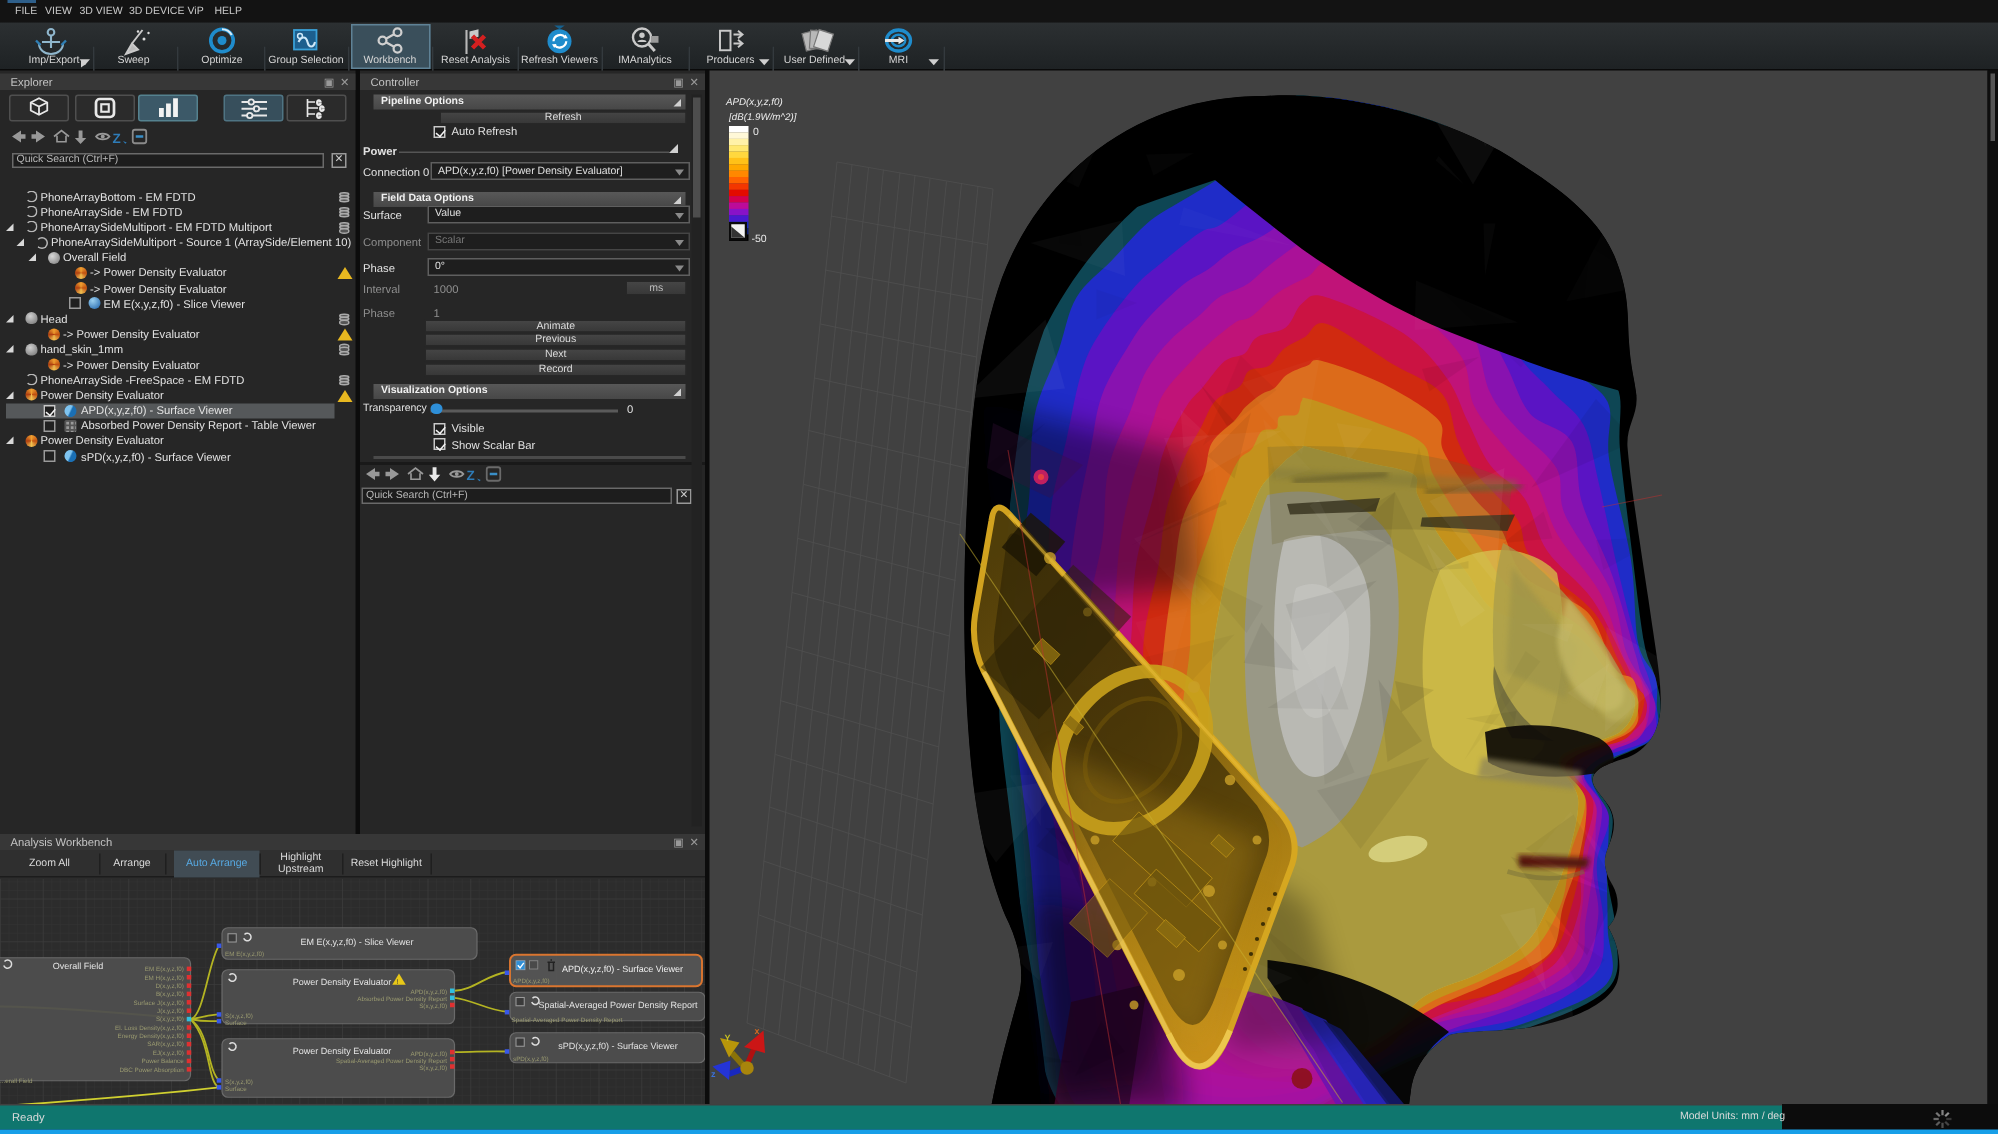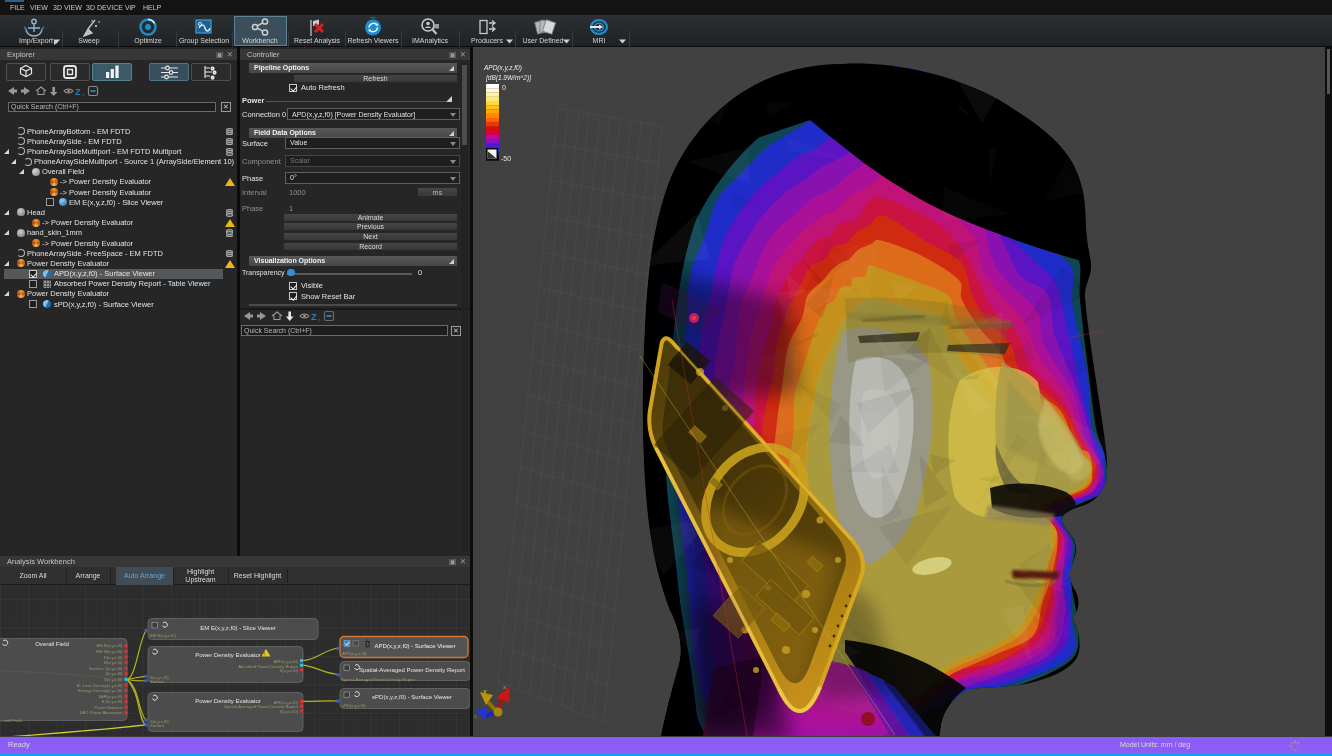--- a/index.html
+++ b/index.html
@@ -345,21 +345,21 @@
   <div class="btn" style="left:43px;top:185.1px;width:175px;height:9px;line-height:8px">Next</div>
   <div class="btn" style="left:43px;top:194.9px;width:175px;height:9px;line-height:8px">Record</div>
   <div class="hdr" style="top:209px">Visualization Options</div>
   <span class="tx" style="left:2px;top:220.5px;font-size:7px">Transparency</span>
   <div class="a" style="left:47px;top:225.5px;width:125px;height:2.5px;background:#5a5a5a"></div>
   <div class="a" style="left:47px;top:221.5px;width:7.5px;height:7.5px;border-radius:50%;background:#2e8fd8"></div>
   <span class="tx" style="left:178px;top:220.5px">0</span>
   <i class="cb" style="left:49px;top:234.5px"></i>
     <span class="tx" style="left:61px;top:234px">Visible</span>
   <i class="cb" style="left:49px;top:245px"></i>
-    <span class="tx" style="left:61px;top:244.5px">Show Reset Bar</span>
+    <span class="tx" style="left:61px;top:244.5px">Show Scalar Bar</span>
   <div class="a" style="left:9px;top:256.5px;width:208px;height:2.5px;background:#4a4a4a"></div>
   <div class="a" style="left:0;top:260.5px;width:230px;height:2px;background:#191919"></div>
   <svg class="a" style="left:0;top:262px" width="120" height="14" viewBox="0 0 120 14">
     <g fill="#989898">
       <path d="M4 7l6-4v2.5h3v3h-3V11z"></path>
       <path d="M26 7l-6-4v2.5h-3v3h3V11z"></path>
     </g>
     <g stroke="#989898" stroke-width="1.1" fill="none">
         <path d="M32 7l5-4 5 4M34 6.5v4h6v-4"></path>
       </g>
@@ -837,21 +837,21 @@
     <text x="503" y="689" font-size="6" fill="#d86a20" font-weight="bold">x</text>
     <text x="483" y="694" font-size="6" fill="#c8c020" font-weight="bold">Y</text>
     <text x="474" y="718" font-size="6" fill="#3a70d8" font-weight="bold">z</text>
   </g>
 </svg>
 </div>
 <div class="a" style="left:1325px;top:47px;width:7px;height:689px;background:#0e0e0e">
     <div class="a" style="left:2px;top:2px;width:3px;height:45px;background:#555"></div>
   </div>
 
-<div class="a" style="left:0;top:736px;width:1332px;height:17px;background:#8b5cf6;border-top:1px solid #404040">
+<div class="a" style="left:0;top:736px;width:1188px;height:17px;background:#0f766e;border-top:1px solid #404040">
   <span class="tx" style="left:8px;top:3px;color:#dadada">Ready</span>
   <span class="tx" style="left:1120px;top:3px;color:#dadada;font-size:7px">Model Units: mm / deg</span>
   <div id="spinner" class="a" style="left:1288px;top:2px"><svg width="14" height="14" viewBox="0 0 14 14">
         <line x1="9.5" y1="7.0" x2="13.0" y2="7.0" stroke="#9a9a9a" stroke-width="1.5" opacity="0.3"></line>
         <line x1="8.8" y1="8.8" x2="11.2" y2="11.2" stroke="#9a9a9a" stroke-width="1.5" opacity="0.39"></line>
         <line x1="7.0" y1="9.5" x2="7.0" y2="13.0" stroke="#9a9a9a" stroke-width="1.5" opacity="0.48"></line>
         <line x1="5.2" y1="8.8" x2="2.8" y2="11.2" stroke="#9a9a9a" stroke-width="1.5" opacity="0.5700000000000001"></line>
         <line x1="4.5" y1="7.0" x2="1.0" y2="7.0" stroke="#9a9a9a" stroke-width="1.5" opacity="0.6599999999999999"></line>
         <line x1="5.2" y1="5.2" x2="2.8" y2="2.8" stroke="#9a9a9a" stroke-width="1.5" opacity="0.75"></line>
         <line x1="7.0" y1="4.5" x2="7.0" y2="1.0" stroke="#9a9a9a" stroke-width="1.5" opacity="0.8400000000000001"></line>

